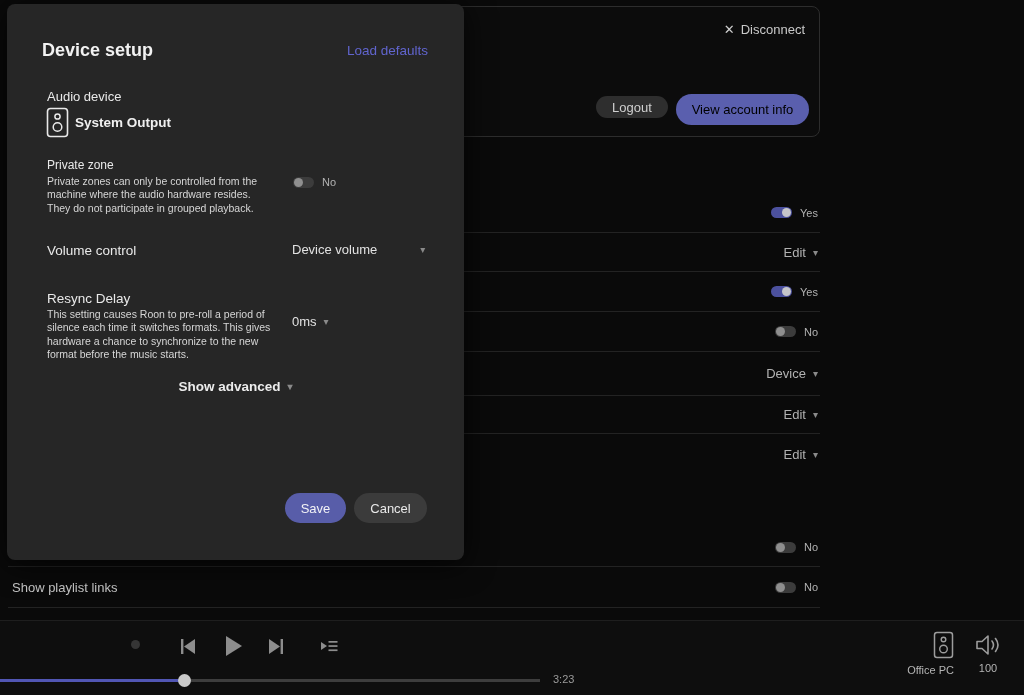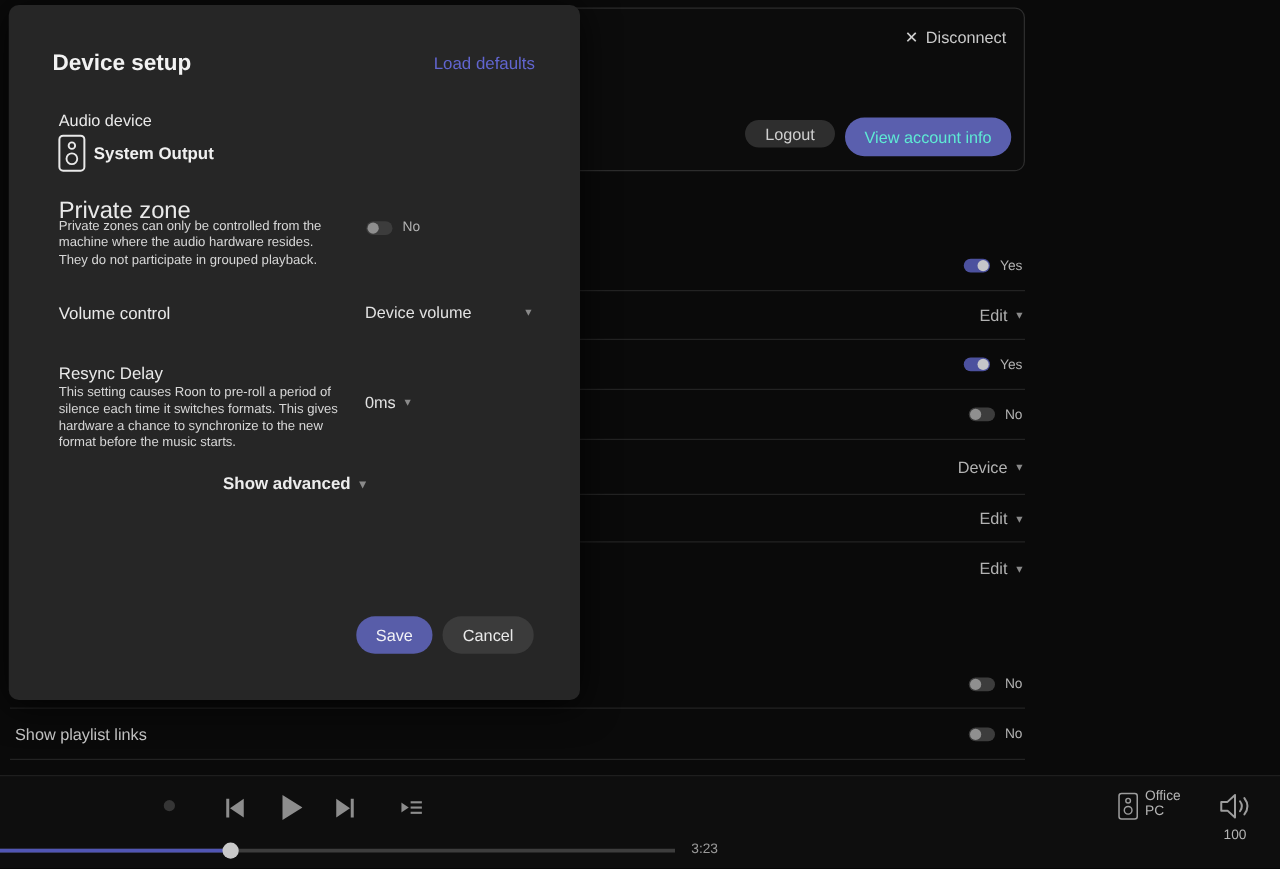--- a/index.html
+++ b/index.html
@@ -18,21 +18,21 @@
   .disconnect {
     position:absolute; right:14px; top:15px; display:flex; align-items:center; gap:6px;
     color:#c9c9c9; font-size:13px; cursor:default;
   }
   .disconnect .x { font-size:13px; color:#cfcfcf; }
   .pill {
     display:flex; align-items:center; justify-content:center;
     border-radius:16px; font-size:13px; cursor:default;
   }
   .btn-logout { position:absolute; left:235px; top:89px; width:72px; height:22px; background:#2e2e2e; color:#cfcfcf; }
-  .btn-view-account { position:absolute; left:315px; top:87px; width:133px; height:31px; background:#5a5fae; color:#5eead4; }
+  .btn-view-account { position:absolute; left:315px; top:87px; width:133px; height:31px; background:#5a5fae; color:#000000; }
 
   
   .rows { position:absolute; left:8px; width:812px; top:0; z-index:2; }
   .srow {
     position:absolute; left:0; right:0; display:flex; align-items:center;
     justify-content:flex-end; border-bottom:1px solid #232323; padding-right:2px;
   }
   .srow.no-border { border-bottom:none; }
   .srow.with-label { justify-content:space-between; padding-left:4px;text-align:right; }
   .row-label { color:#c6c6c6; font-size:13px; }
@@ -87,21 +87,21 @@
   .t-dot { position:absolute; left:131px; top:640px; width:9px; height:9px; border-radius:50%;
            background:#353535; z-index:21; }
   .seek { position:absolute; left:0; top:58px; width:540px; height:3px; background:#3d3d3d; cursor:default; }
   .seek-progress { position:absolute; left:0; top:0; height:3px; background:#5156b4; }
   .seek-thumb {
     position:absolute; right:-7px; top:-5px; width:13px; height:13px;
     border-radius:50%; background:#c9c9c9;
   }
   .time { position:absolute; left:553px; top:52px; font-size:11px; color:#9a9a9a; }
   .zone-block { position:absolute; left:894px; top:10px; width:60px; display:flex;
-                flex-direction:row; align-items:flex-start; gap:5px; cursor:default; color:#9d9d9d; }
+                flex-direction:column; align-items:flex-end; gap:5px; cursor:default; color:#9d9d9d; }
   .vol-block  { position:absolute; left:958px; top:12px; width:60px; display:flex;
                 flex-direction:column; align-items:center; gap:5px; cursor:default; color:#9d9d9d; }
   .block-label { font-size:11px; color:#b4b4b4; }
 </style>
 </head>
 <body>
 
 <div id="screen">
 
   <div class="account-panel">
@@ -162,21 +162,21 @@
     <div class="m-label" style="left:40px;top:85px;">Audio device</div>
     <div class="device-line">
       <svg class="speaker-cab" width="23" height="31" viewBox="0 0 23 31">
         <rect x="1.5" y="1.5" width="20" height="28" rx="3" fill="none" stroke="currentColor" stroke-width="1.6"></rect>
         <circle cx="11.5" cy="9.5" r="2.6" fill="none" stroke="currentColor" stroke-width="1.5"></circle>
         <circle cx="11.5" cy="20" r="4.3" fill="none" stroke="currentColor" stroke-width="1.5"></circle>
       </svg>
       <span class="device-name">System Output</span>
     </div>
 
-    <div class="m-label" style="left:40px;top:154px;font-size:19px;">Private zone</div>
+    <div class="m-label" style="left:40px;top:154px;font-size:12px;">Private zone</div>
     <div class="m-desc" style="left:40px;top:171px;width:216px;">Private zones can only be controlled from the machine where the audio hardware resides. They do not participate in grouped playback.</div>
     <div class="m-value" style="left:286px;top:172px;">
       <span class="toggle"></span>
       <span class="toggle-label">No</span>
     </div>
 
     <div class="m-label" style="left:40px;top:239px;font-size:13.5px;">Volume control</div>
     <div class="m-value" style="left:285px;top:238px;gap:36px;">
       <span>Device volume</span>
       <span class="caret">▾</span>

